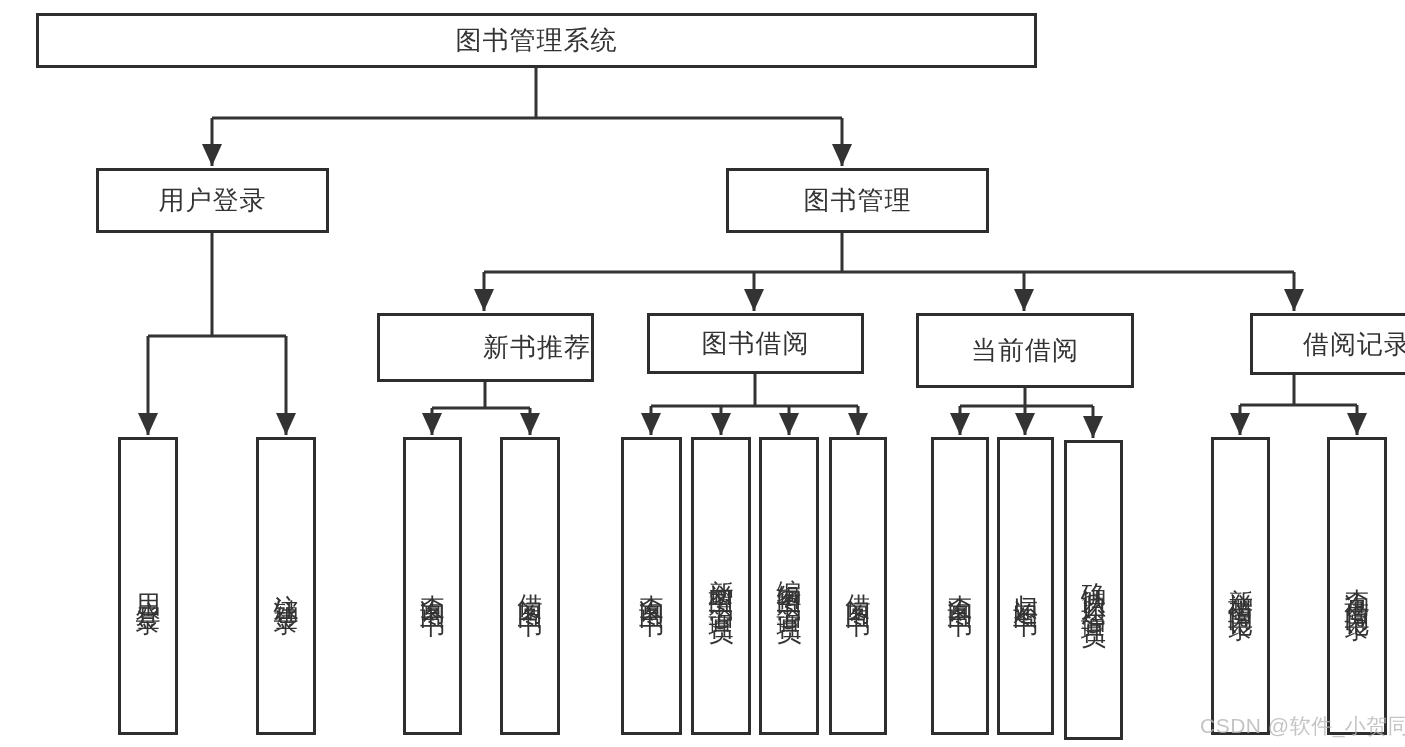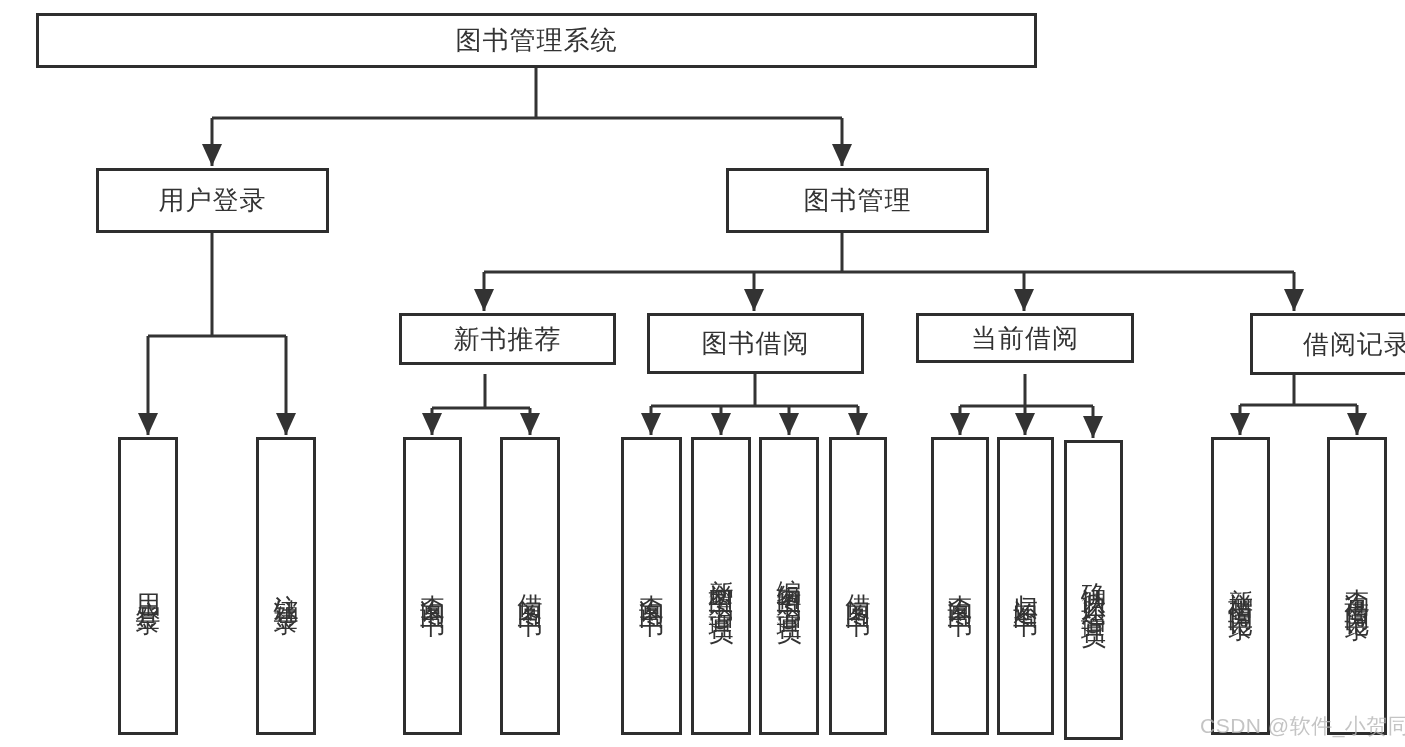--- a/index.html
+++ b/index.html
@@ -83,27 +83,27 @@
     <span>图书管理系统</span>
   </div>
 
   <div class="hnode" style="left:82px;top:168px;width:233px;height:65px;">
     <span>用户登录</span>
   </div>
   <div class="hnode" style="left:712px;top:168px;width:263px;height:65px;">
     <span>图书管理</span>
   </div>
 
-  <div class="hnode" style="left:385px;top:313px;width:217px;height:52px;">
+  <div class="hnode" style="left:363px;top:313px;width:217px;height:69px;justify-content:flex-end;">
     <span>新书推荐</span>
   </div>
   <div class="hnode" style="left:633px;top:313px;width:217px;height:61px;text-align:right;">
     <span>图书借阅</span>
   </div>
-  <div class="hnode" style="left:902px;top:313px;width:218px;height:50px;">
+  <div class="hnode" style="left:902px;top:313px;width:218px;height:75px;">
     <span>当前借阅</span>
   </div>
   <div class="hnode" style="left:1236px;top:313px;width:214px;height:62px;">
     <span>借阅记录</span>
   </div>
 
   <div class="vnode" style="left:104px;top:437px;width:60px;height:298px;">
     <span class="vlabel">用户登录</span>
   </div>
   <div class="vnode" style="left:242px;top:437px;width:60px;height:298px;">

